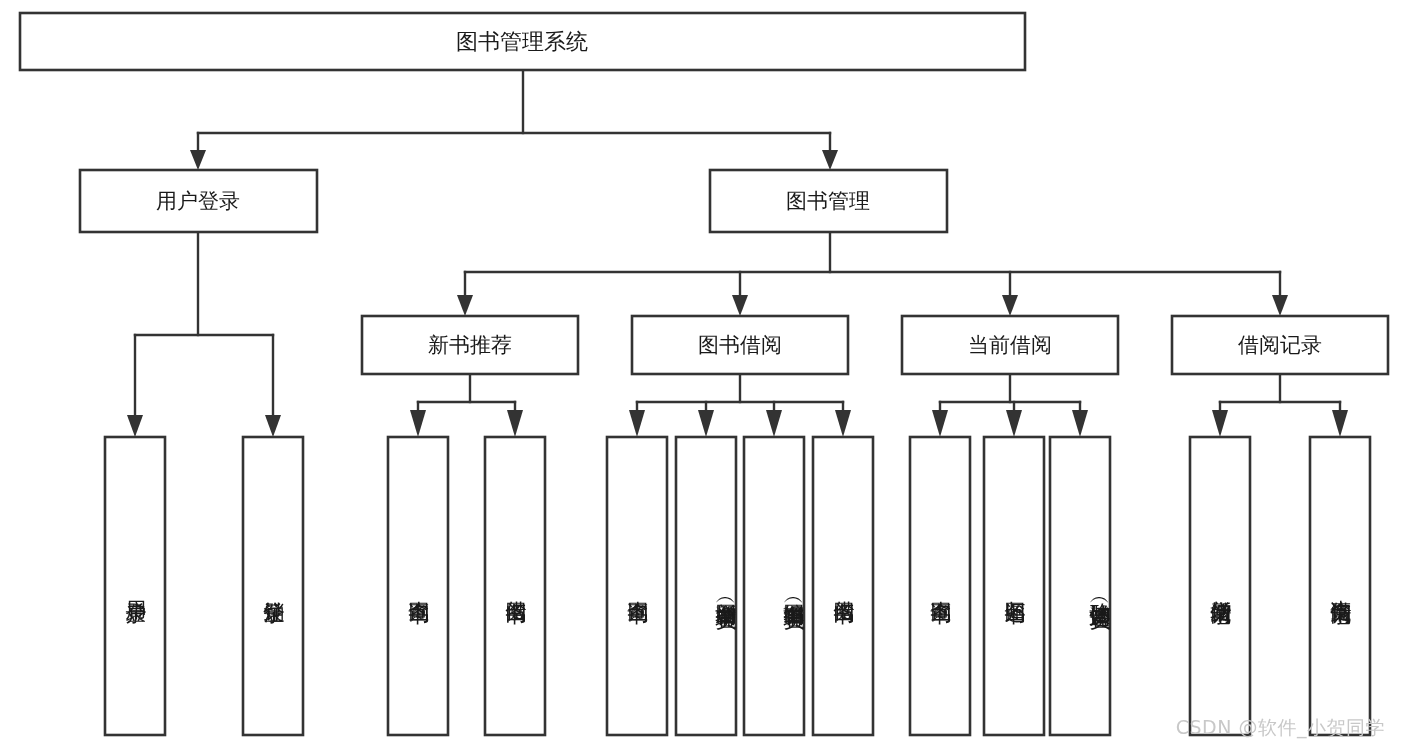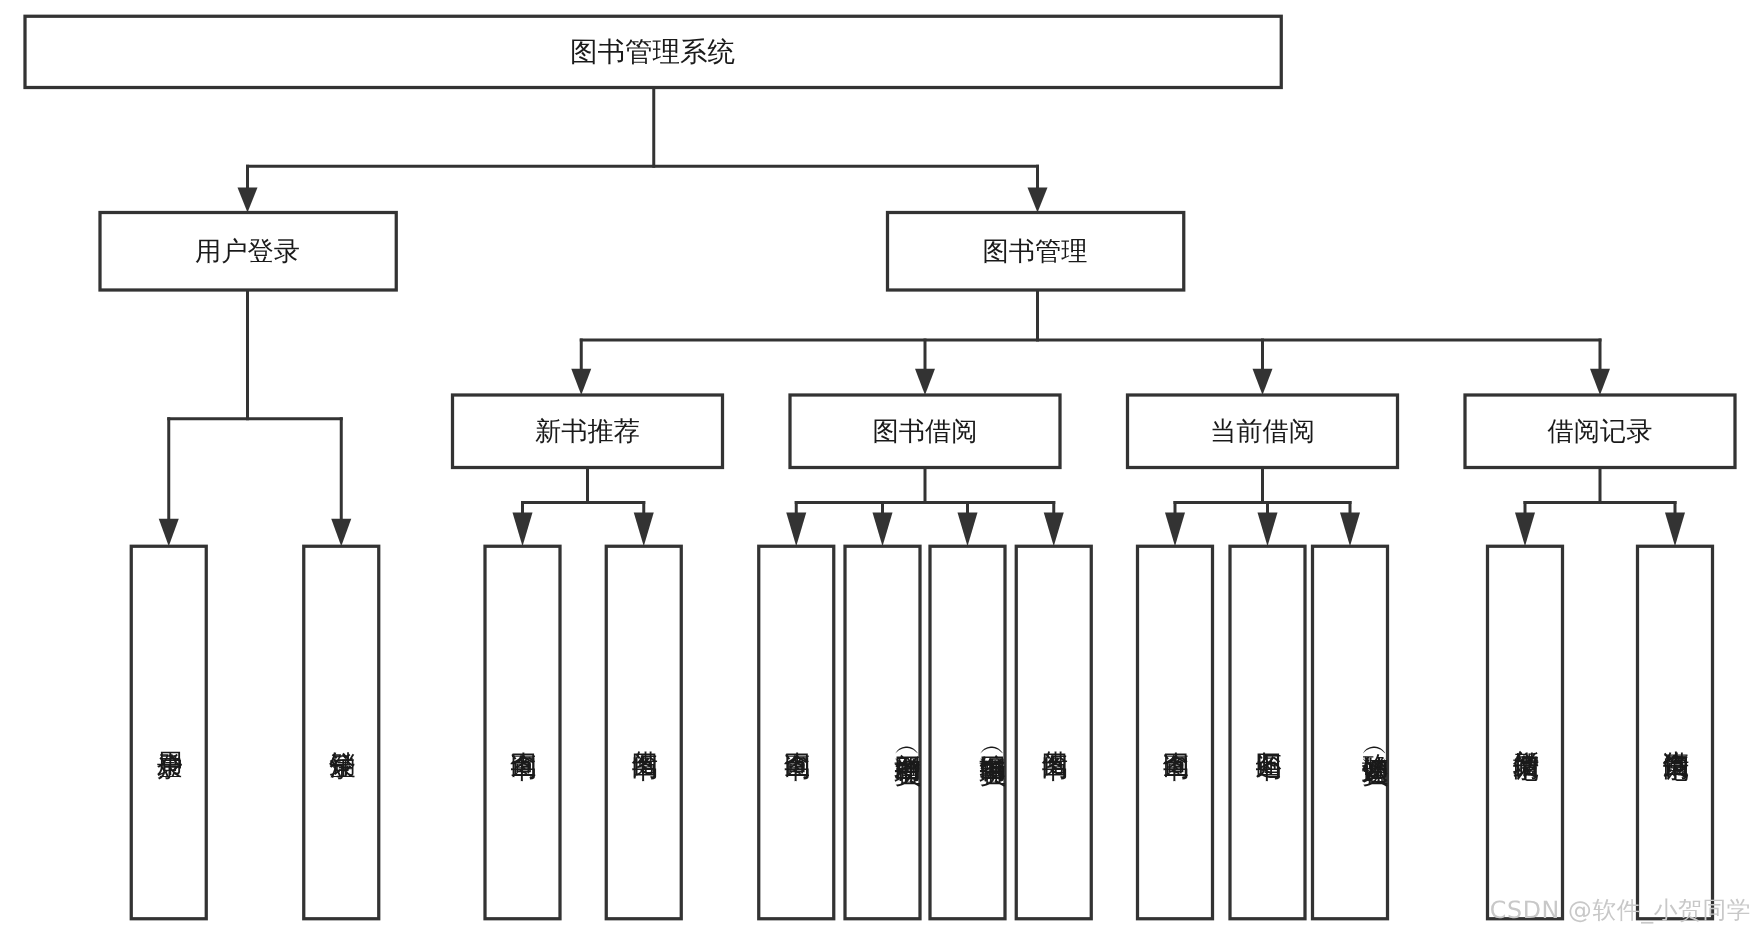--- a/index.html
+++ b/index.html
@@ -62,21 +62,21 @@
     letter-spacing: 1px;
     display: flex;
     align-items: center;
     justify-content: center;
     text-align: center;
     white-space: nowrap;
     pointer-events: none;
   }
   #watermark {
     position: absolute;
-    right: 4px;
+    right: 20px;
     bottom: 6px;
     font-family: "DejaVu Sans", "Liberation Sans", sans-serif;
     font-size: 19px;
     color: #c8c8c8;
     letter-spacing: 0.5px;
     white-space: nowrap;
   }
 </style>
 </head>
 <body>

